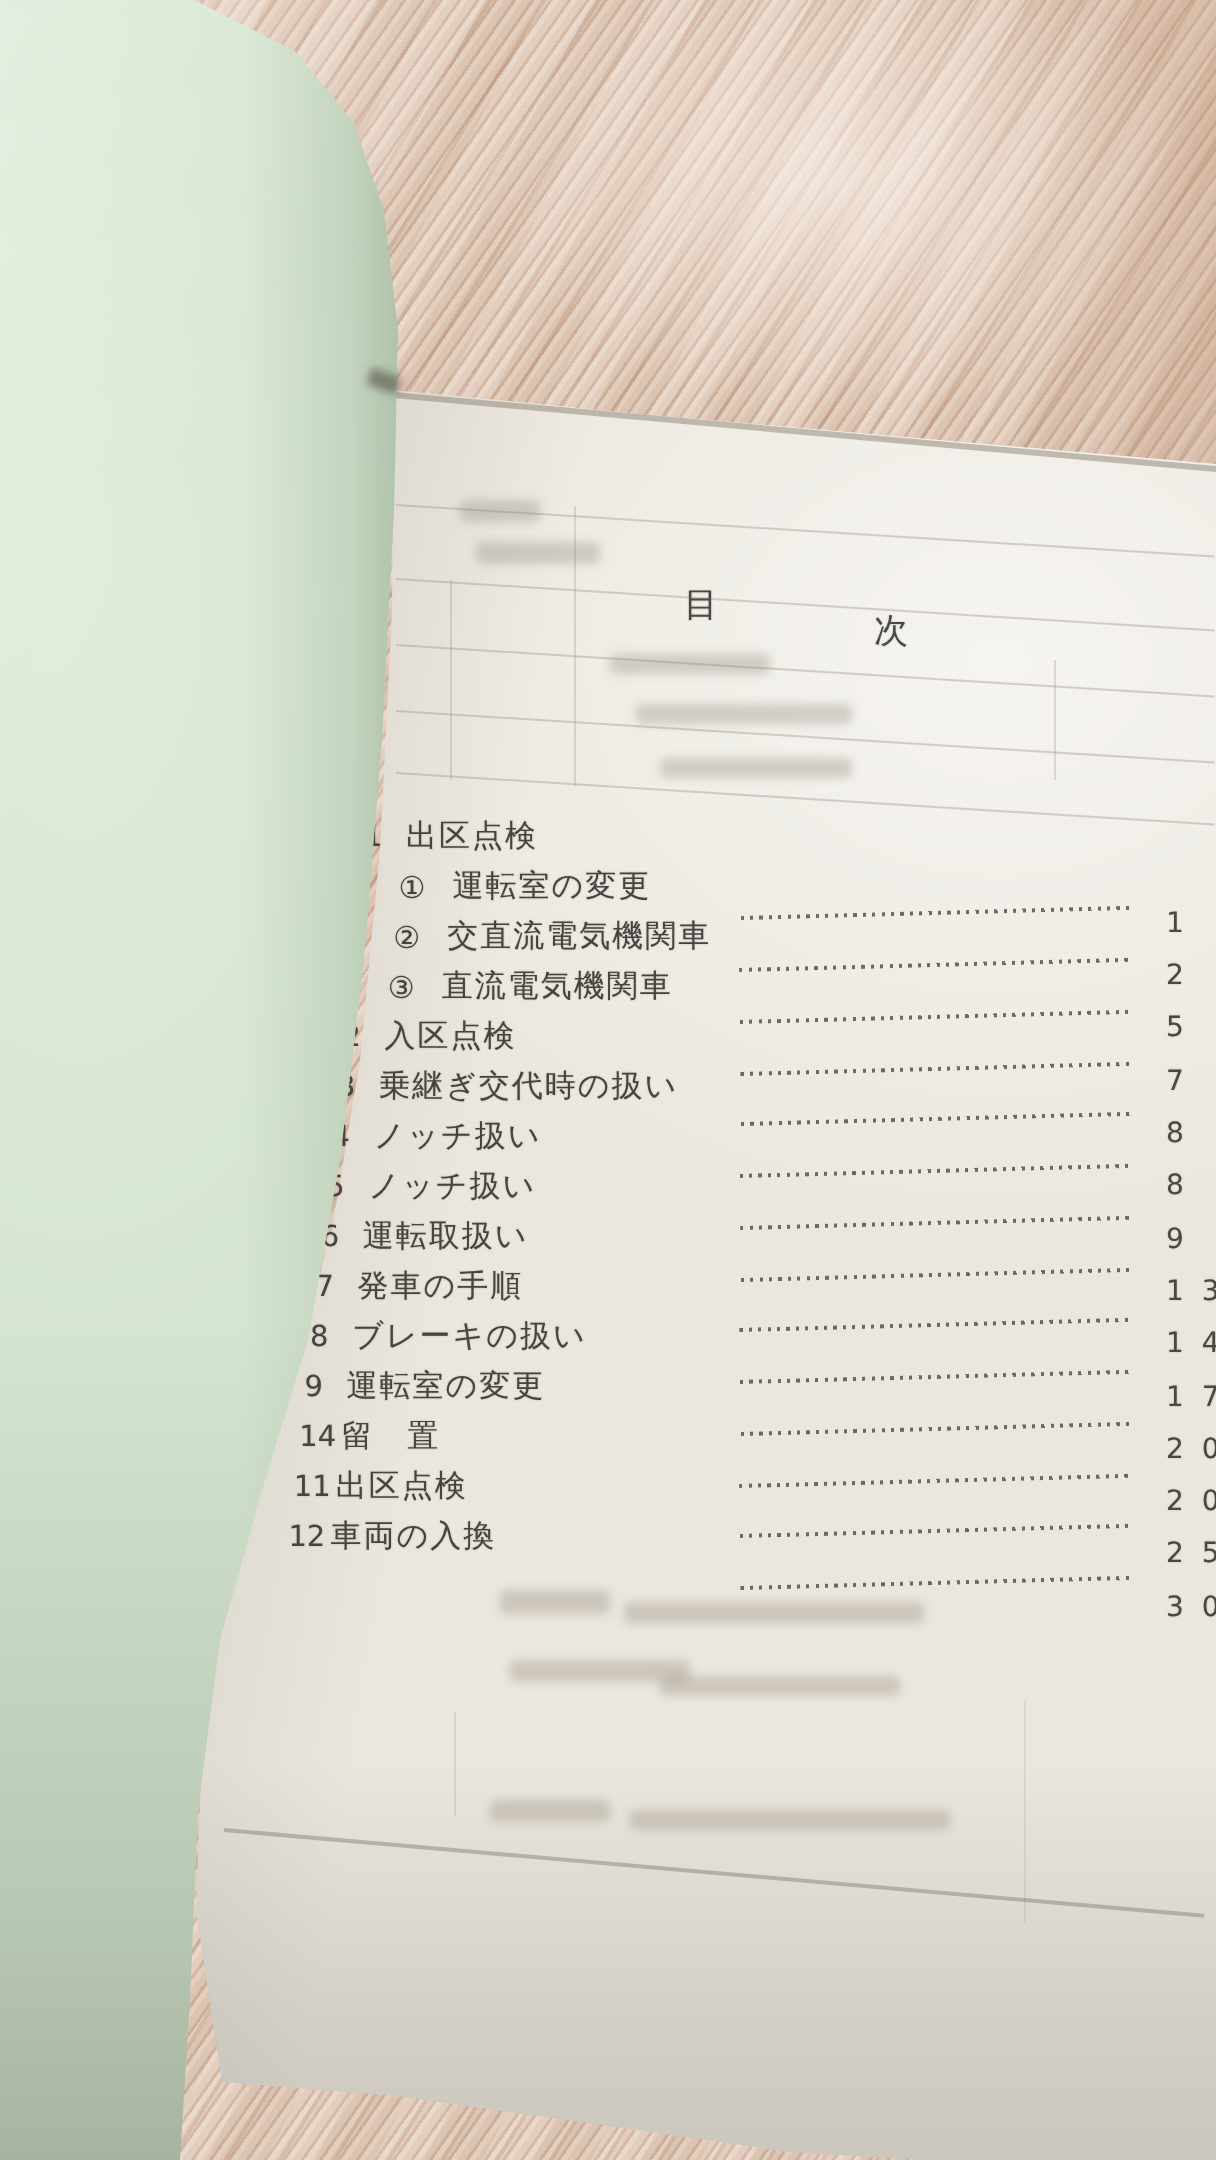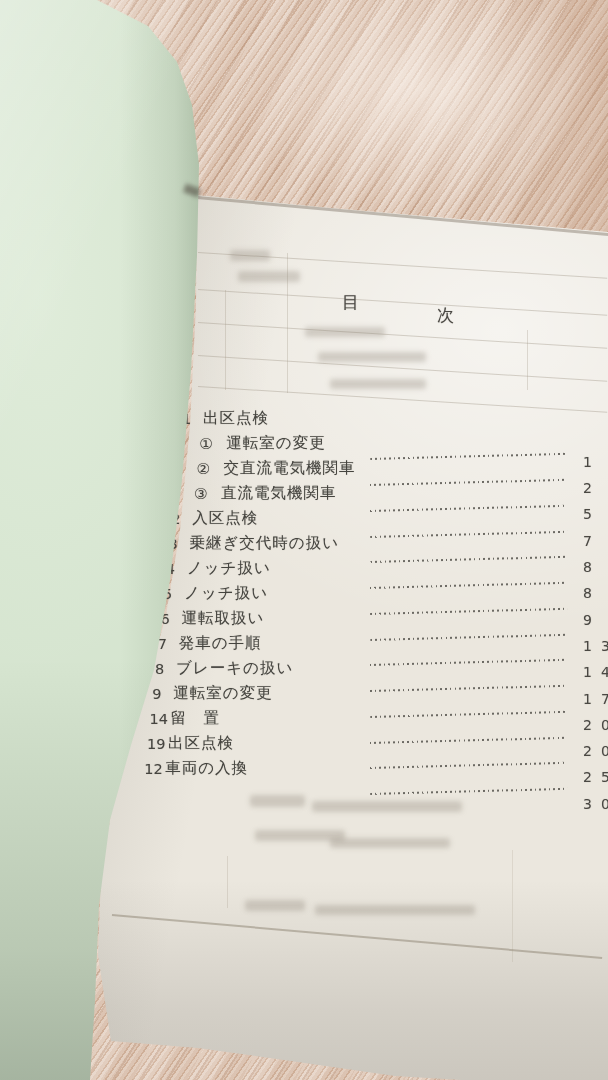--- a/index.html
+++ b/index.html
@@ -198,21 +198,21 @@
     <span class="leader"></span>
     <span class="pagenum">20</span>
   </div>
     <div class="row" style="--k: 12;">
     <span class="no">14</span>
     <span class="label">留　置</span>
     <span class="leader"></span>
     <span class="pagenum">20</span>
   </div>
     <div class="row" style="--k: 13;">
-    <span class="no">19</span>
+    <span class="no">11</span>
     <span class="label">出区点検</span>
     <span class="leader"></span>
     <span class="pagenum">25</span>
   </div>
     <div class="row" style="--k: 14;">
     <span class="no">12</span>
     <span class="label">車両の入換</span>
     <span class="leader"></span>
     <span class="pagenum">30</span>
   </div>

